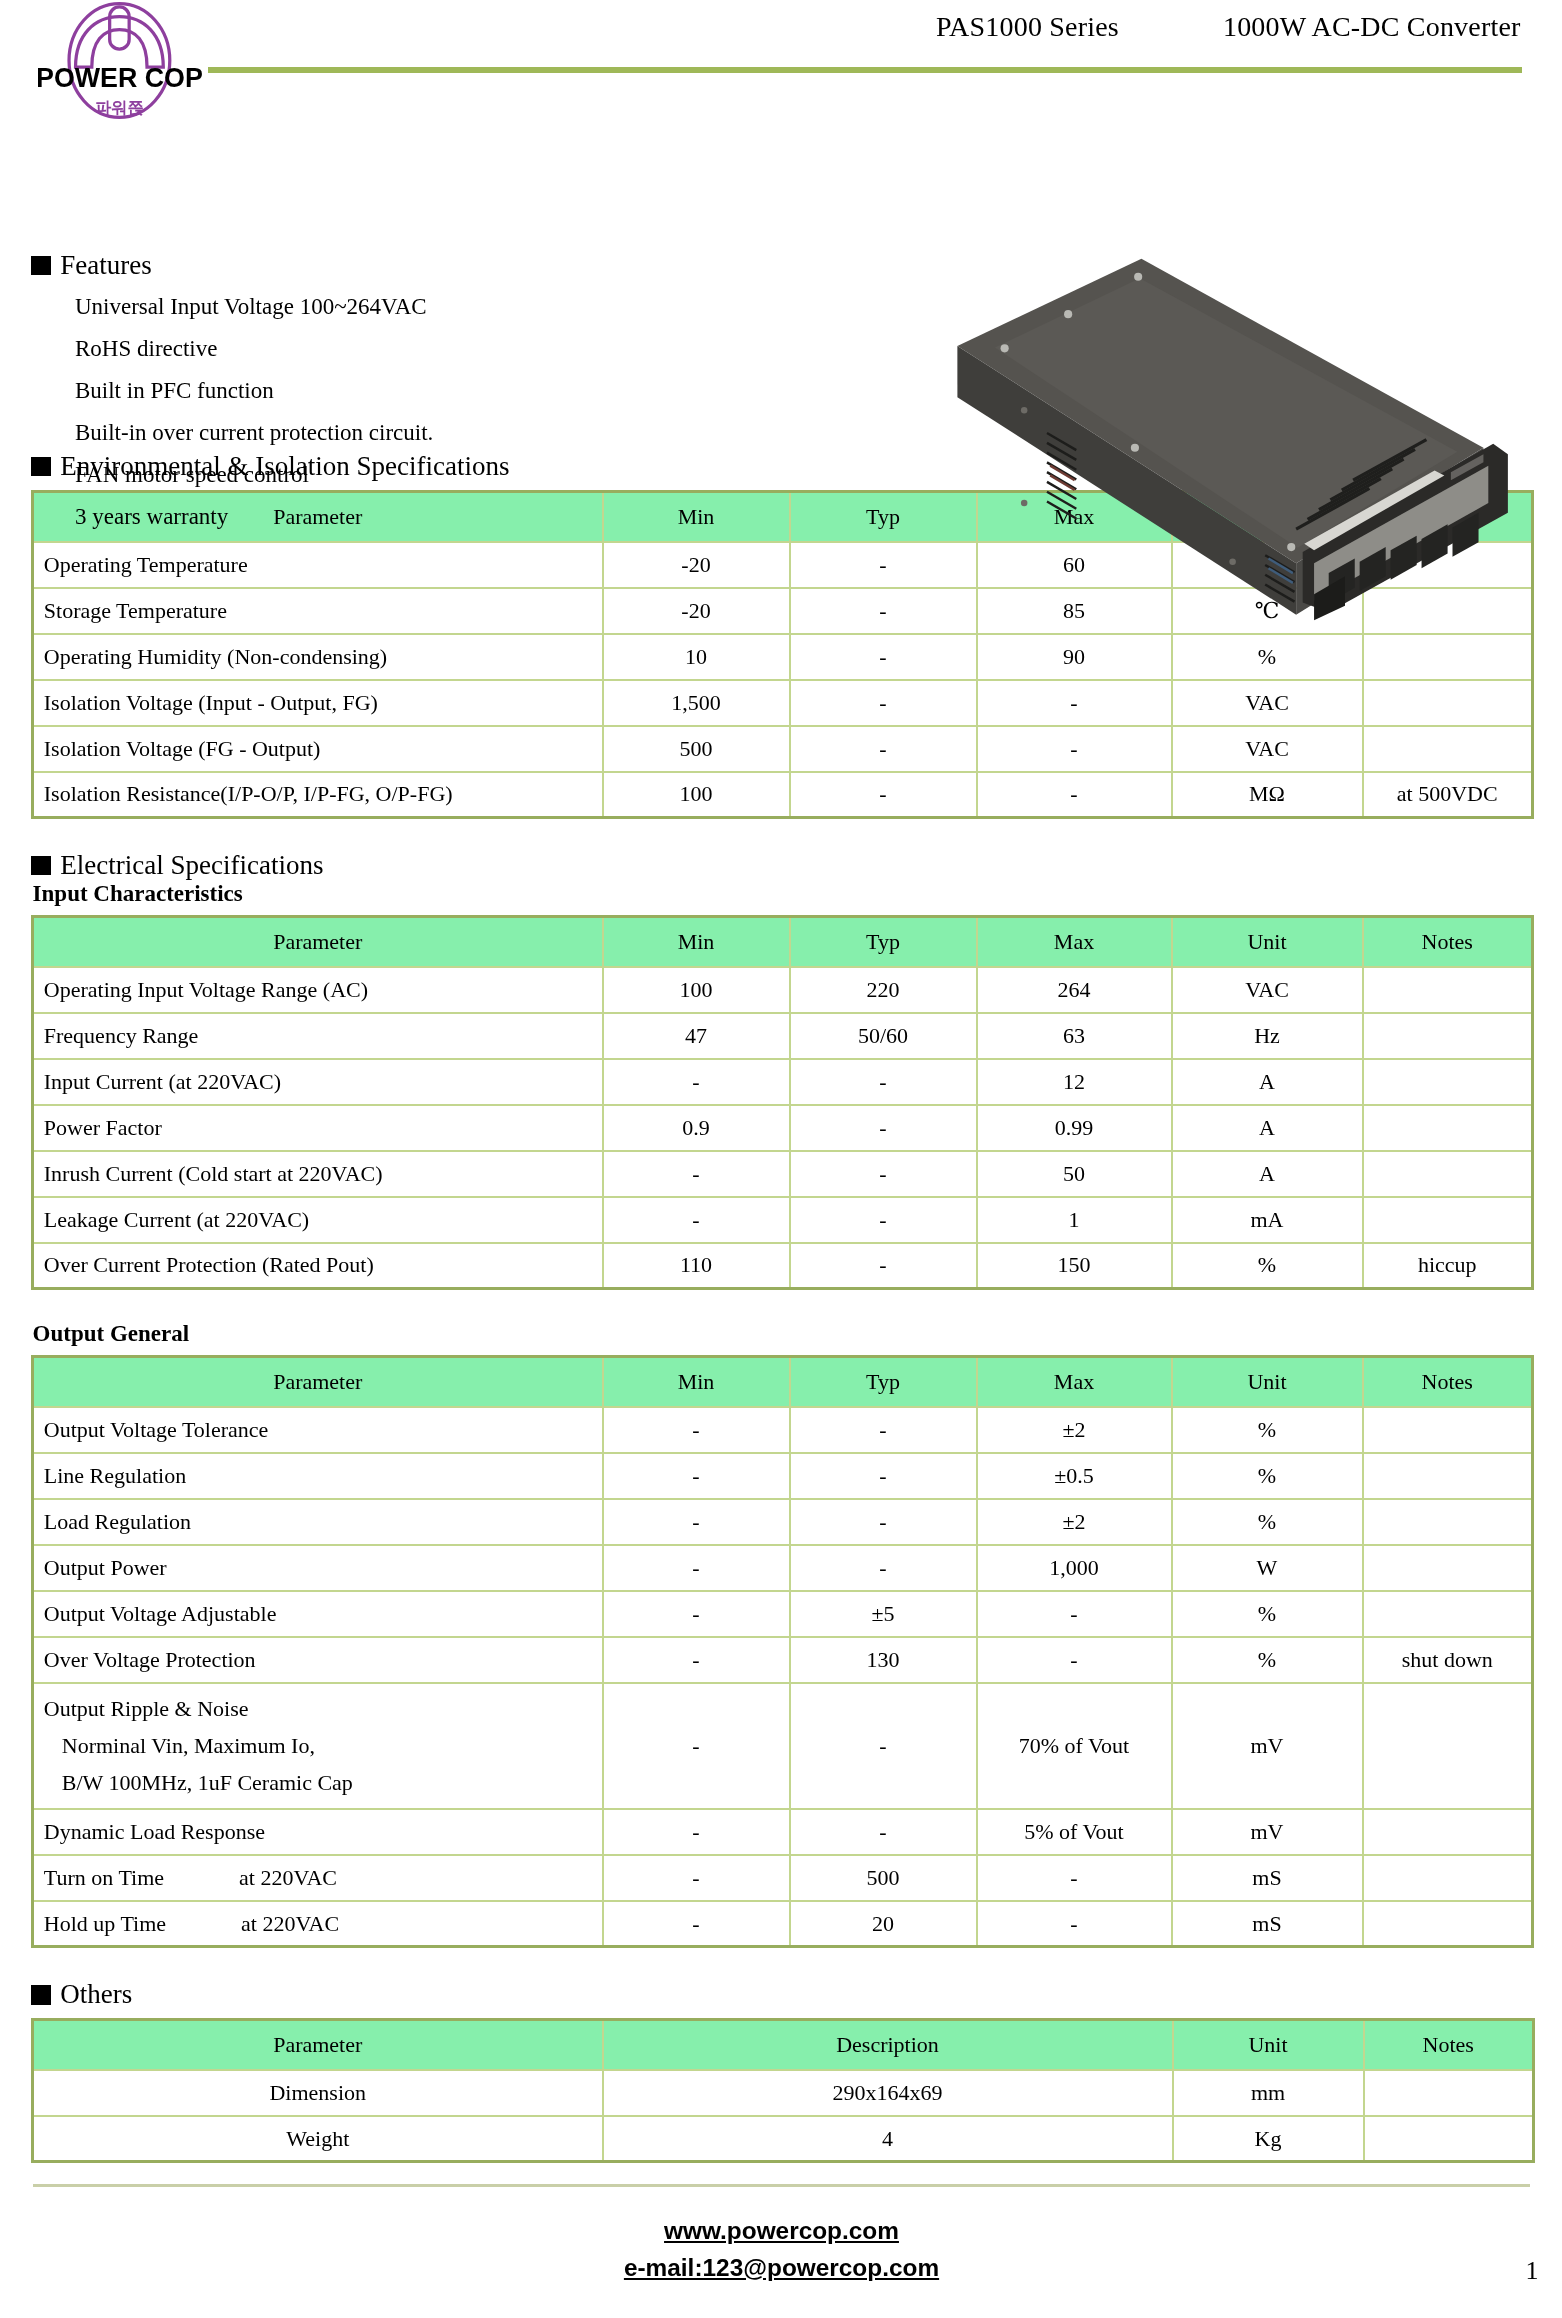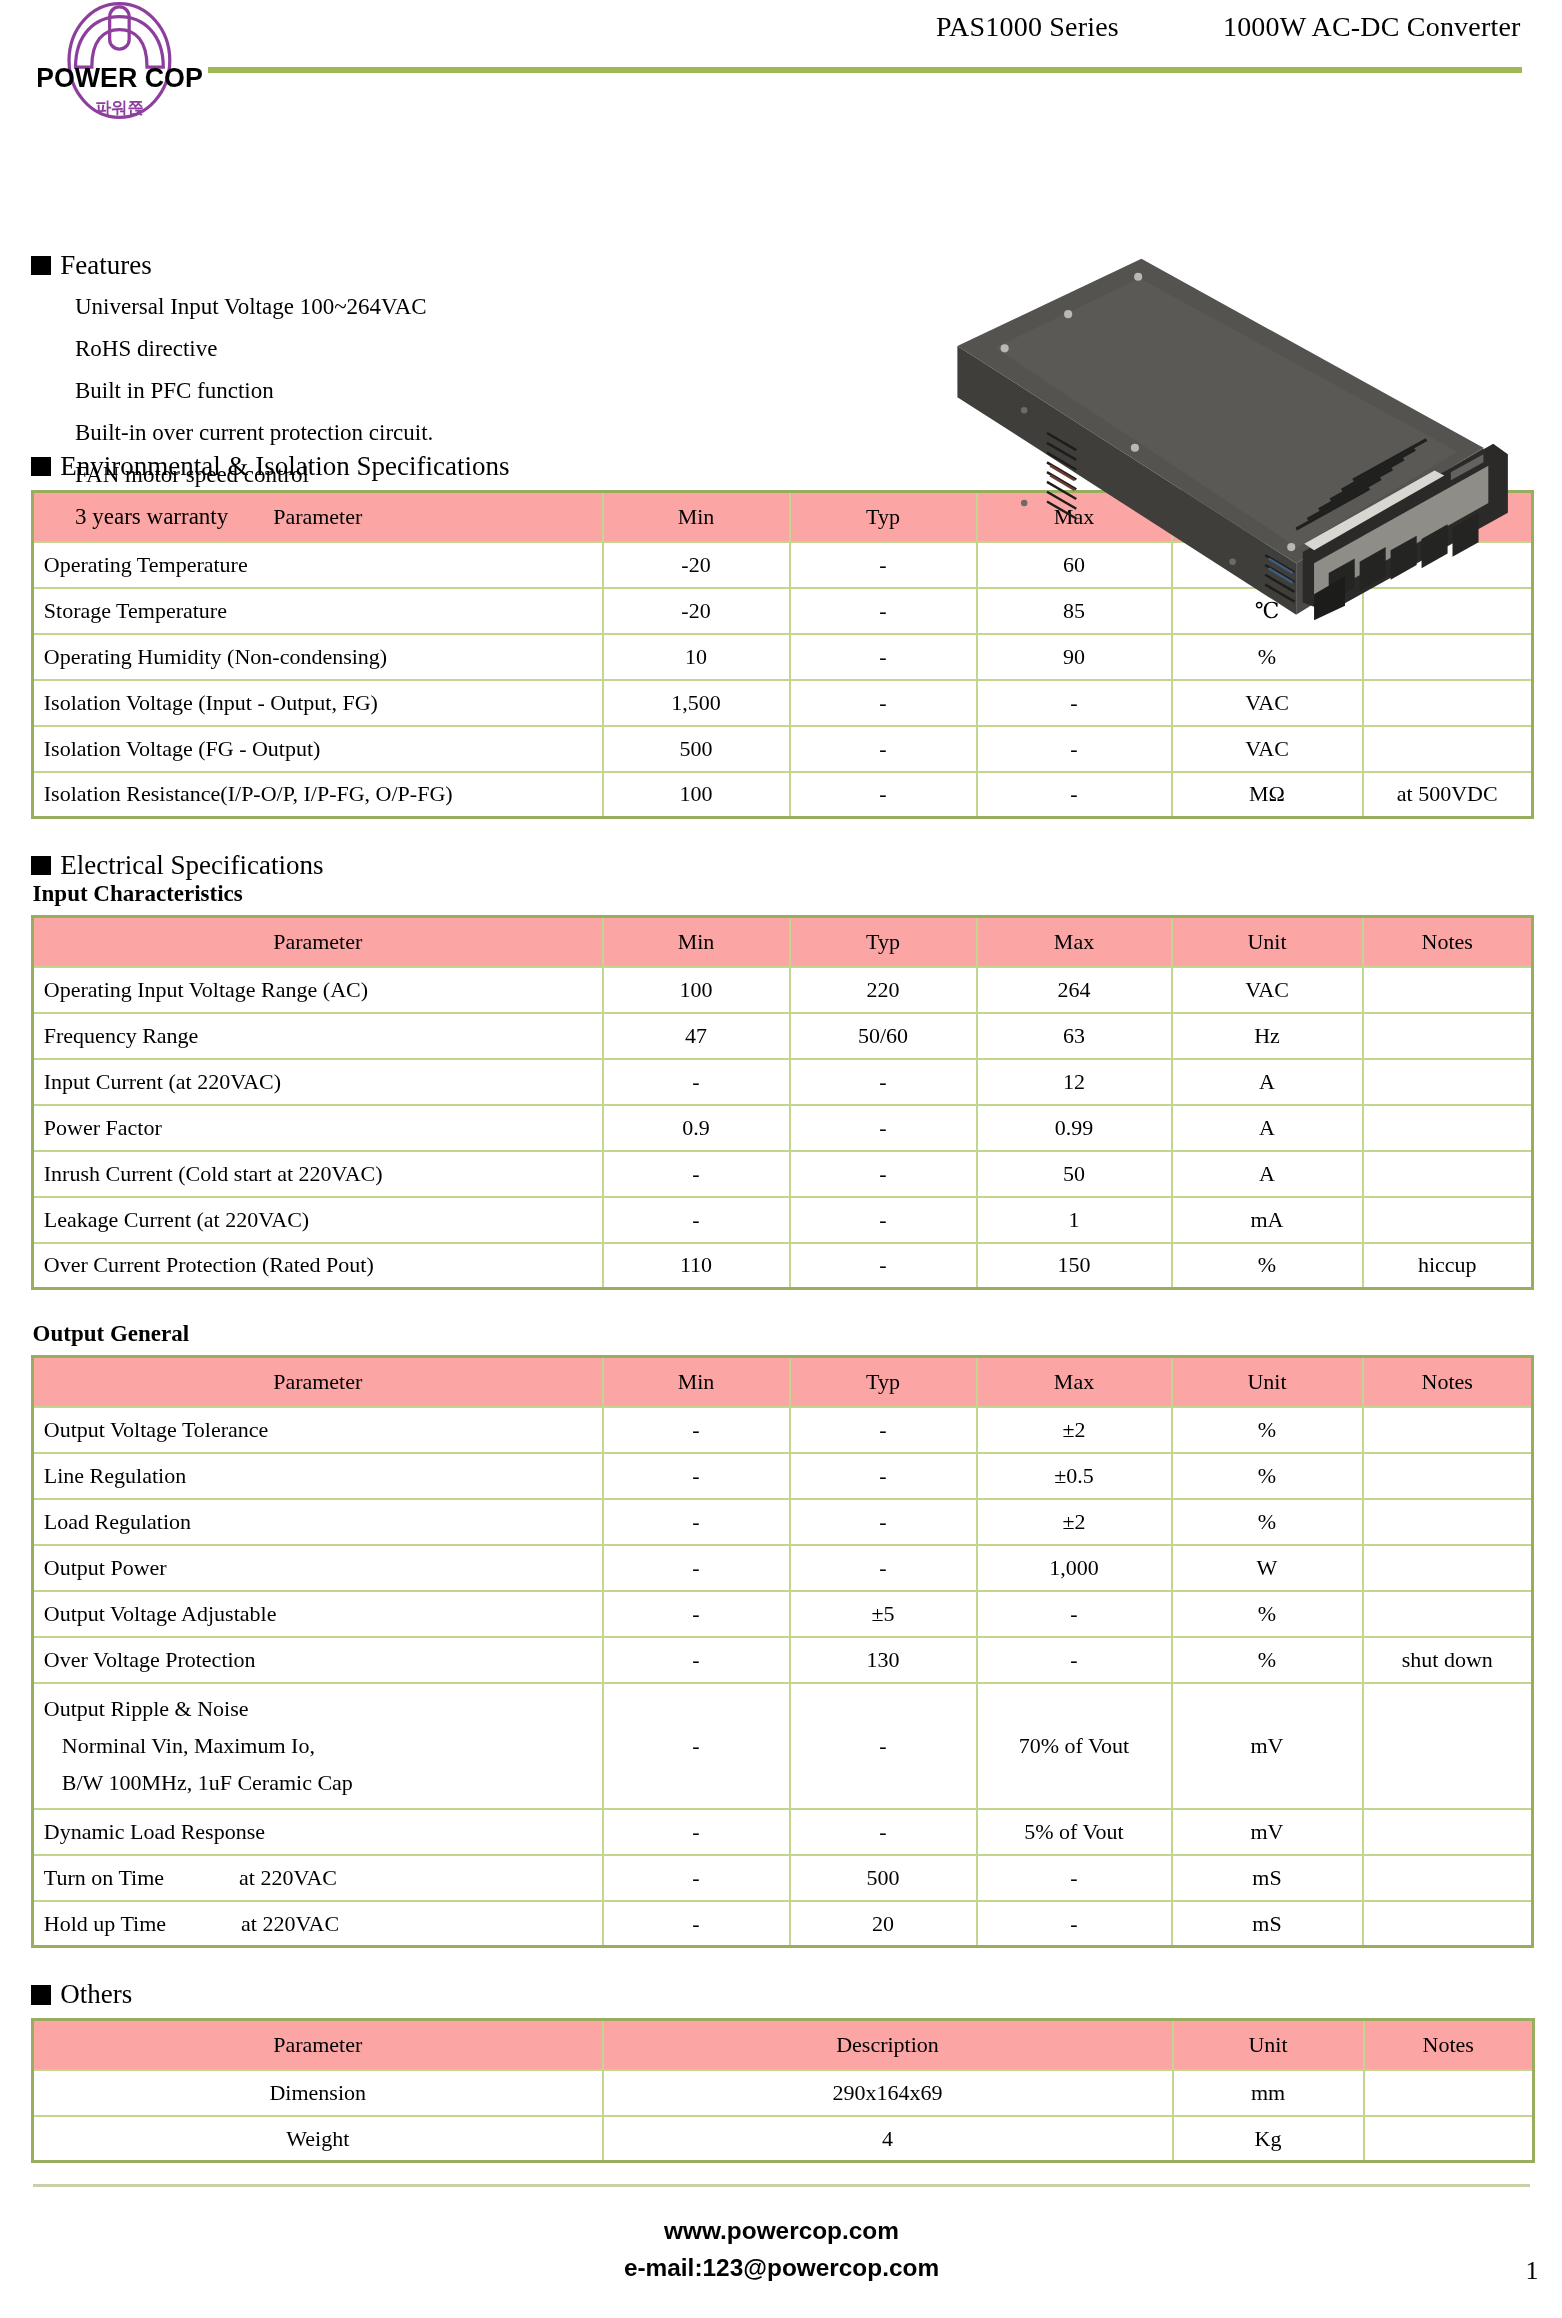--- a/index.html
+++ b/index.html
@@ -107,21 +107,21 @@
     margin-top: 8.1px;
   }
   table.spec th, table.spec td {
     border: 2.4px solid #c3d68f;
     padding: 6.5px 9.8px;
     height: 46px;
     vertical-align: middle;
     font-weight: normal;
   }
   table.spec thead th {
-    background: #fca5a5;
+    background: #86efac;
     text-align: center;
     height: 50px;
     margin-left: 12px;
   }
   table.spec tbody td.param { text-align: left; }
   table.spec tbody td.val,
   table.spec tbody td.unit,
   table.spec tbody td.notes { text-align: center; }
   table.spec { border: 3.3px solid #98ad5e; }
   table.spec thead th:first-child { border-left-color: #98ad5e; }
@@ -160,20 +160,21 @@
   }
   .footer-text {
     position: absolute;
     left: 0; right: 0;
     top: 31px;
     text-align: center;
     font-family: "Liberation Sans", "DejaVu Sans", sans-serif;
     font-weight: bold;
     font-size: 24.4px;
     line-height: 37px;
+    text-decoration: underline;
   }
   .page-num {
     position: absolute;
     right: 24.4px;
     top: 75px;
     font-size: 26px;
   }
 </style>
 </head>
 <body>

